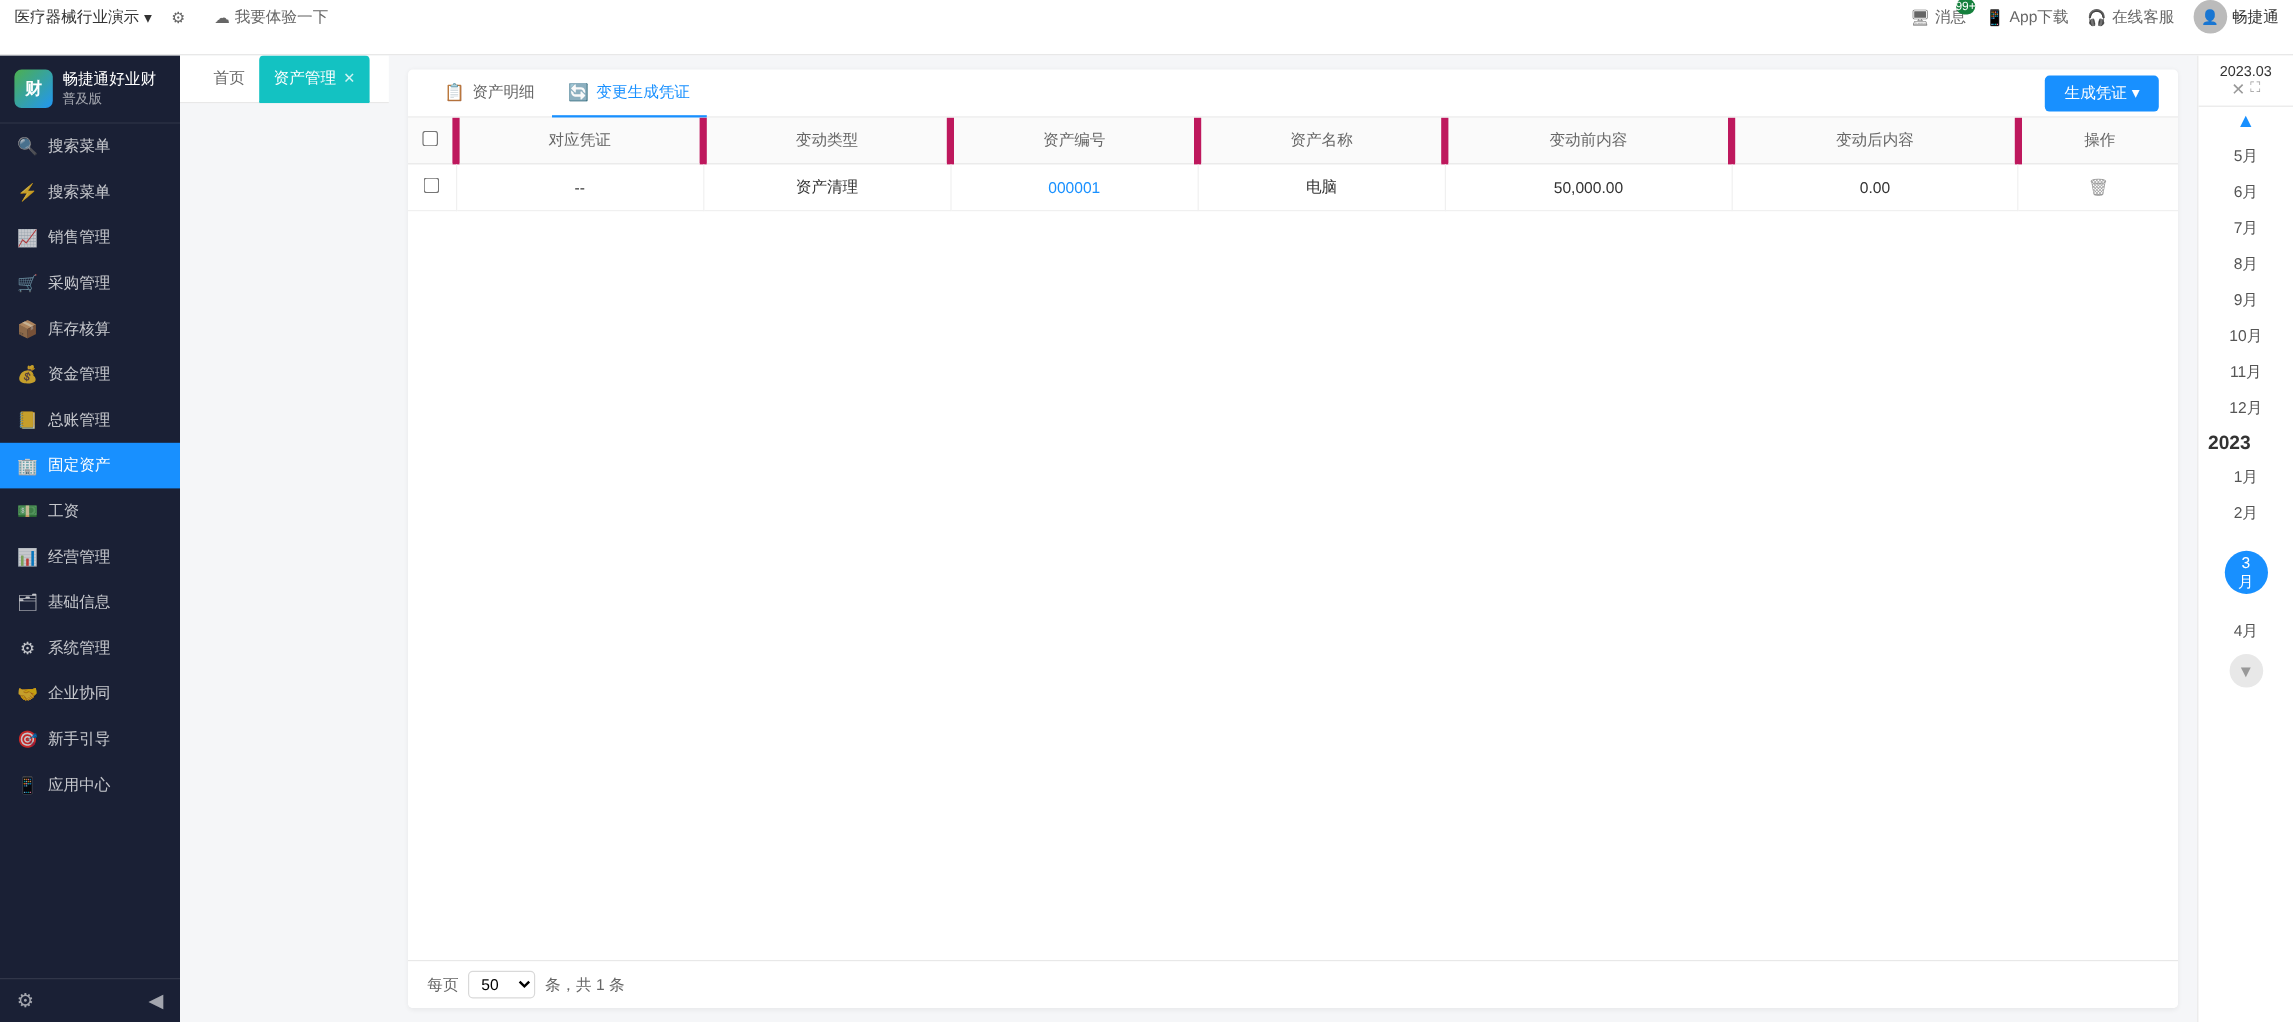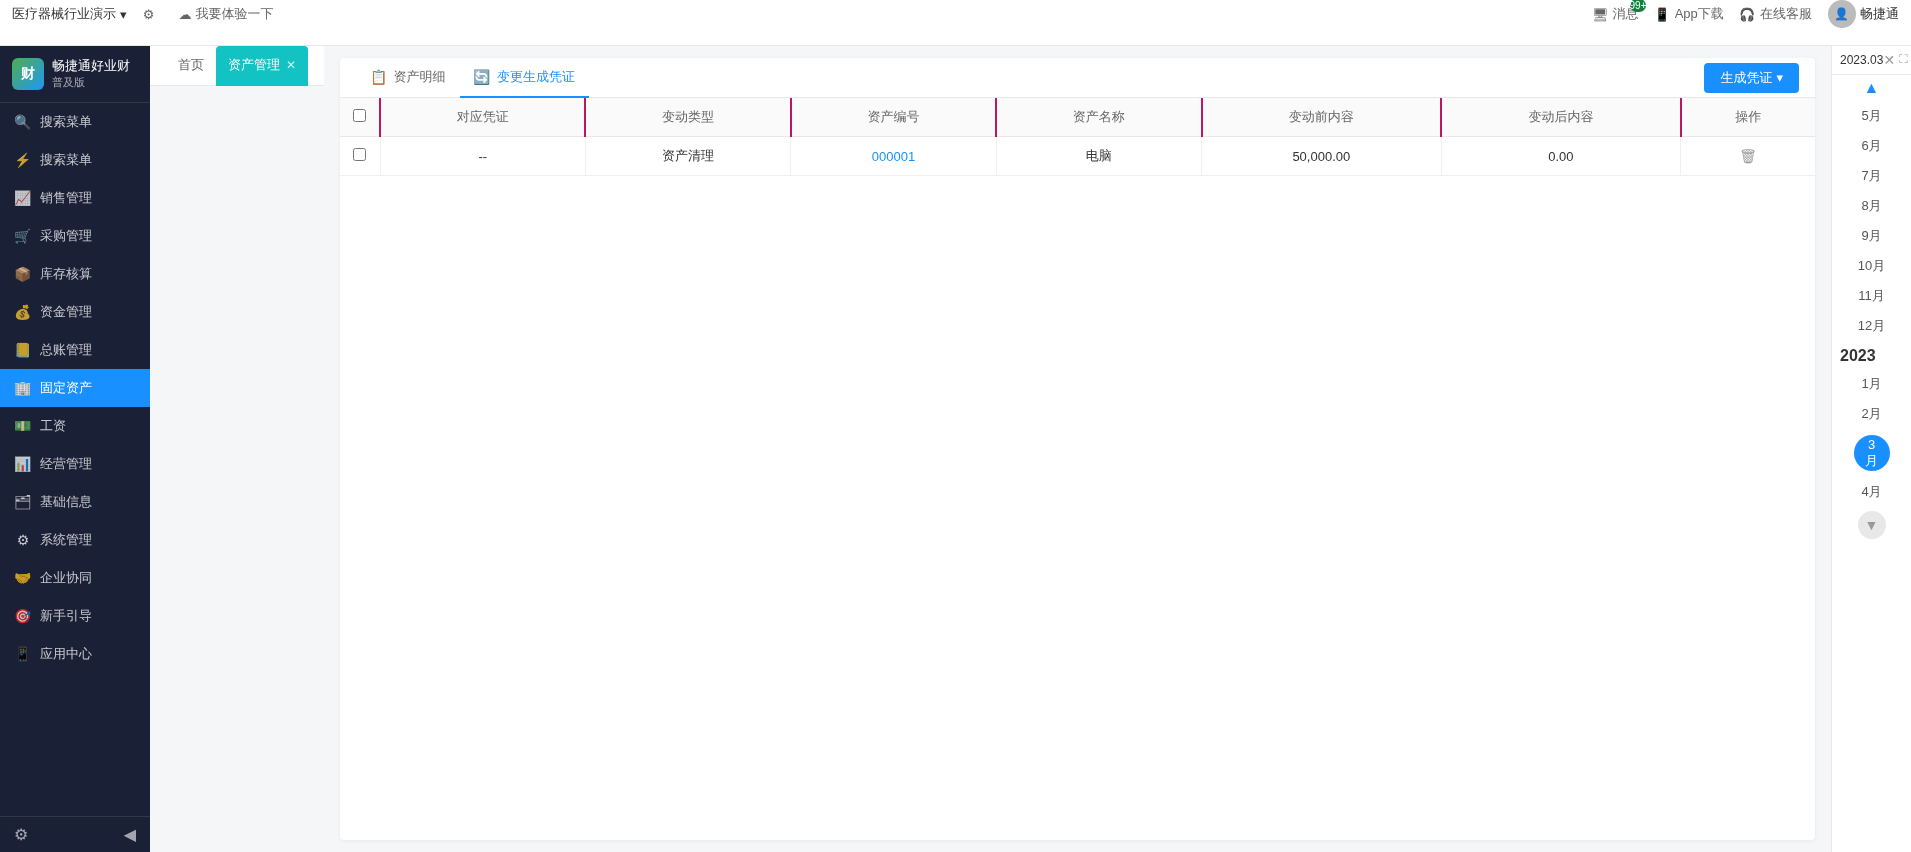--- a/index.html
+++ b/index.html
@@ -227,21 +227,21 @@
       border-collapse: collapse;
       font-size: 13px;
     }
     thead tr { background: #fafafa; }
     th {
       padding: 10px 12px;
       text-align: center;
       font-weight: normal;
       color: #666;
       border-bottom: 1px solid #e8e8e8;
-      border-right: 2px solid #be185d;
+      border-right: 6px solid #be185d;
       white-space: nowrap;
     }
     th:last-child { border-right: none; }
     td {
       padding: 10px 12px;
       text-align: center;
       border-bottom: 1px solid #f0f0f0;
       border-right: 1px solid #f0f0f0;
       color: #333;
     }
@@ -275,26 +275,27 @@
       background: #fff;
       border-left: 1px solid #e8e8e8;
       display: flex;
       flex-direction: column;
       overflow: hidden;
       flex-shrink: 0;
       position: relative;
     }
     .right-panel-header {
       display: flex;
-      justify-content: space-between;
+      justify-content: center;
       align-items: center;
       padding: 6px 8px;
       border-bottom: 1px solid #e8e8e8;
       font-size: 12px;
       color: #333;
+      flex-direction: column;
     }
     .panel-close-btn {
       cursor: pointer; color: #999; font-size: 14px;
     }
     .panel-expand-btn {
       cursor: pointer; color: #999; font-size: 12px;
     }
     .month-list {
       flex: 1;
       overflow-y: auto;
@@ -312,21 +313,21 @@
       padding: 6px 12px;
       cursor: pointer;
       font-size: 13px;
       color: #555;
       text-align: center;
     }
     .month-item.active {
       background: #1890ff;
       color: #fff;
       border-radius: 50%;
-      margin: 4px auto;
+      margin: 14px auto;
       width: 36px;
       height: 36px;
       display: flex;
       align-items: center;
       justify-content: center;
     }
     .nav-scroll-btn {
       text-align: center;
       padding: 4px;
       cursor: pointer;
@@ -512,20 +513,30 @@
                 <td>50,000.00</td>
                 <td>0.00</td>
                 <td>
                   <span class="delete-icon">🗑</span>
                 </td>
               </tr>
             </tbody>
           </table>
         </div>
 
+        <div class="table-footer">
+          <span>每页</span>
+          <select class="per-page-select">
+            <option value="10">10</option>
+            <option value="20">20</option>
+            <option value="50" selected="">50</option>
+            <option value="100">100</option>
+          </select>
+          <span>条，共 1 条</span>
+        </div>
 
       </div>
     </div>
   </div>
 
   <div class="right-panel">
     <div class="right-panel-header">
       <span>2023.03</span>
       <div style="display:flex;gap:4px;">
         <span class="panel-close-btn">✕</span>

